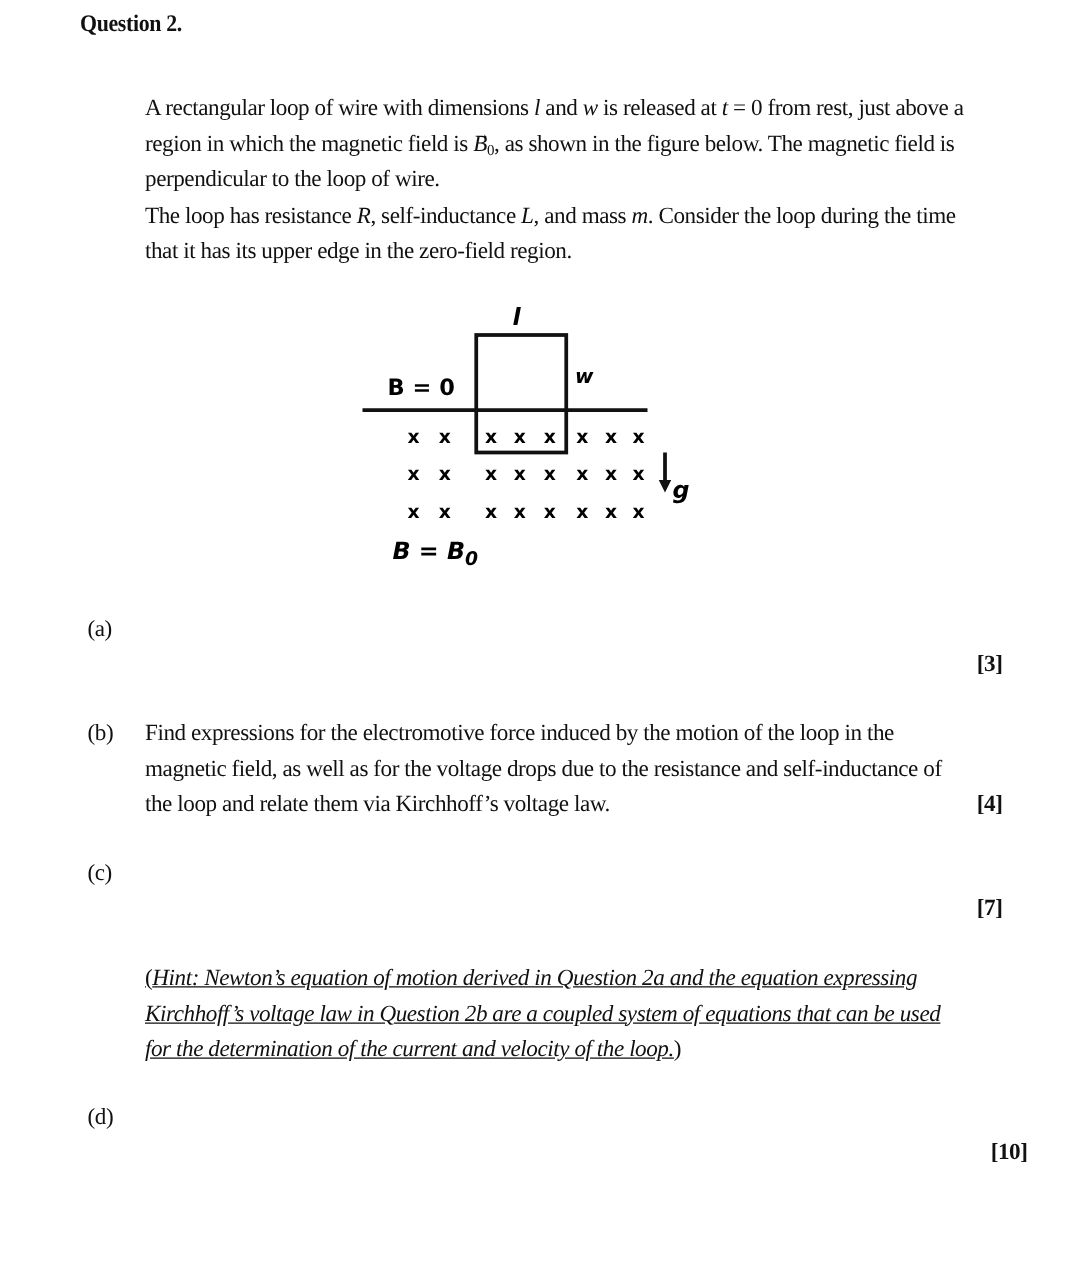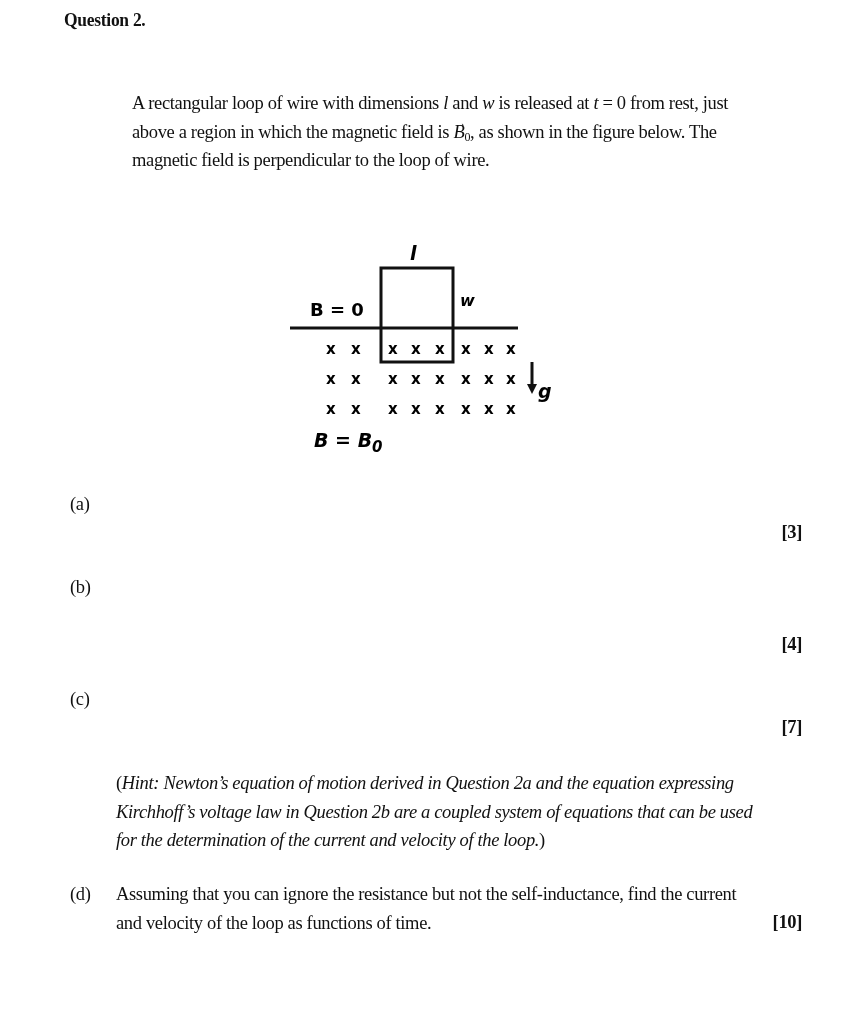--- a/index.html
+++ b/index.html
@@ -1,38 +1,39 @@
 <!DOCTYPE html>
 <html><head>
 <meta charset="utf-8">
 <style>
   html, body { margin: 0; padding: 0; background: #ffffff; }
   body { width: 866px; height: 1024px; position: relative; overflow: hidden;
          font-family: "Liberation Serif", serif; color: #111; }
   .title { position: absolute; left: 64px; top: 9px; font-size: 19px; font-weight: bold; letter-spacing: -0.3px; transform: scaleX(0.92); transform-origin: left; }
   .intro { position: absolute; left: 116px; top: 73px; width: 660px; font-size: 18.5px; line-height: 28.5px; letter-spacing: -0.35px; }
-  .intro p { margin: 16px; }
+  .intro p { margin: 0; }
   .it { font-style: italic; }
   .vec { position: relative; font-style: italic; }
   .vec::before { content: "\2192"; position: absolute; left: 1px; top: -13px; font-size: 12px; font-style: normal; }
   sub { font-size: 12px; vertical-align: -3px; line-height: 0; }
   .figure { position: absolute; left: 280px; top: 230px; width: 300px; height: 230px; }
   .part { position: absolute; left: 64px; width: 760px; font-size: 18.5px; line-height: 28.5px; letter-spacing: -0.35px; }
   .part .label { position: absolute; left: 6px; top: 0; }
   .part .text { position: absolute; left: 52px; width: 640px; }
   .part .marks { position: absolute; right: 22px; font-weight: bold; }
-  .hint { position: absolute; left: 116px; top: 769px; width: 640px; font-size: 18.5px; line-height: 28.5px; font-style: italic; letter-spacing: -0.35px; }
+  .hint { position: absolute; left: 116px; top: 769px; width: 640px; font-size: 18.5px; line-height: 28.5px; font-style: italic; letter-spacing: -0.35px; text-decoration: underline; }
 </style>
 </head>
 <body>
 
 <div class="title">Question 2.</div>
 
 <div class="intro">
   <p><span>A rectangular loop of wire with dimensions </span><span class="it">l</span><span> and </span><span class="it">w</span><span> is released at </span><span class="it">t</span><span> = 0 from rest, just above a region in which the magnetic field is </span><span class="vec">B</span><sub>0</sub><span>, as shown in the figure below. The magnetic field is perpendicular to the loop of wire.</span></p>
+  <p><span>The loop has resistance </span><span class="it">R</span><span>, self-inductance </span><span class="it">L</span><span>, and mass </span><span class="it">m</span><span>. Consider the loop during the time that it has its upper edge in the zero-field region.</span></p>
 </div>
 
 <div class="figure">
   <svg width="300" height="230" viewBox="0 0 300 230" xmlns="http://www.w3.org/2000/svg" style="font-family:'DejaVu Sans',sans-serif;font-weight:bold;">
 
     <text x="130" y="30" font-size="19" font-style="italic">l</text>
 
     <rect x="101" y="38" width="72" height="94" fill="none" stroke="#111" stroke-width="3"></rect>
 
     <text x="180" y="76" font-size="16" font-style="italic">w</text>
@@ -79,27 +80,27 @@
   </svg>
 </div>
 
 <div class="part" style="top:490px;height:60px;">
   <span class="label">(a)</span>
   <span class="marks" style="top:28px;">[3]</span>
 </div>
 
 <div class="part" style="top:573px;height:90px;">
   <span class="label">(b)</span>
+  <span class="text" style="width:650px;">Find expressions for the electromotive force induced by the motion of the loop in the magnetic field, as well as for the voltage drops due to the resistance and self-inductance of the loop and relate them via Kirchhoff’s voltage law.</span>
   <span class="marks" style="top:57px;">[4]</span>
 </div>
 
 <div class="part" style="top:685px;height:60px;">
   <span class="label">(c)</span>
   <span class="marks" style="top:28px;">[7]</span>
 </div>
 
 <div class="hint"><span style="font-style:normal">(</span><span>Hint: Newton’s equation of motion derived in Question 2a and the equation expressing Kirchhoff’s voltage law in Question 2b are a coupled system of equations that can be used for the determination of the current and velocity of the loop.</span><span style="font-style:normal">)</span></div>
 
 <div class="part" style="top:880px;height:60px;">
   <span class="label">(d)</span>
-  <span class="text">Assuming that you can ignore the resistance but not the self-inductance, find the current and velocity of the loop as functions of time.</span>
-  <span class="marks" style="top:28px;right:22px;">[10]</span>
+  <span class="marks" style="top:28px;right:2px;">[10]</span>
 </div>
 
 </body></html>

